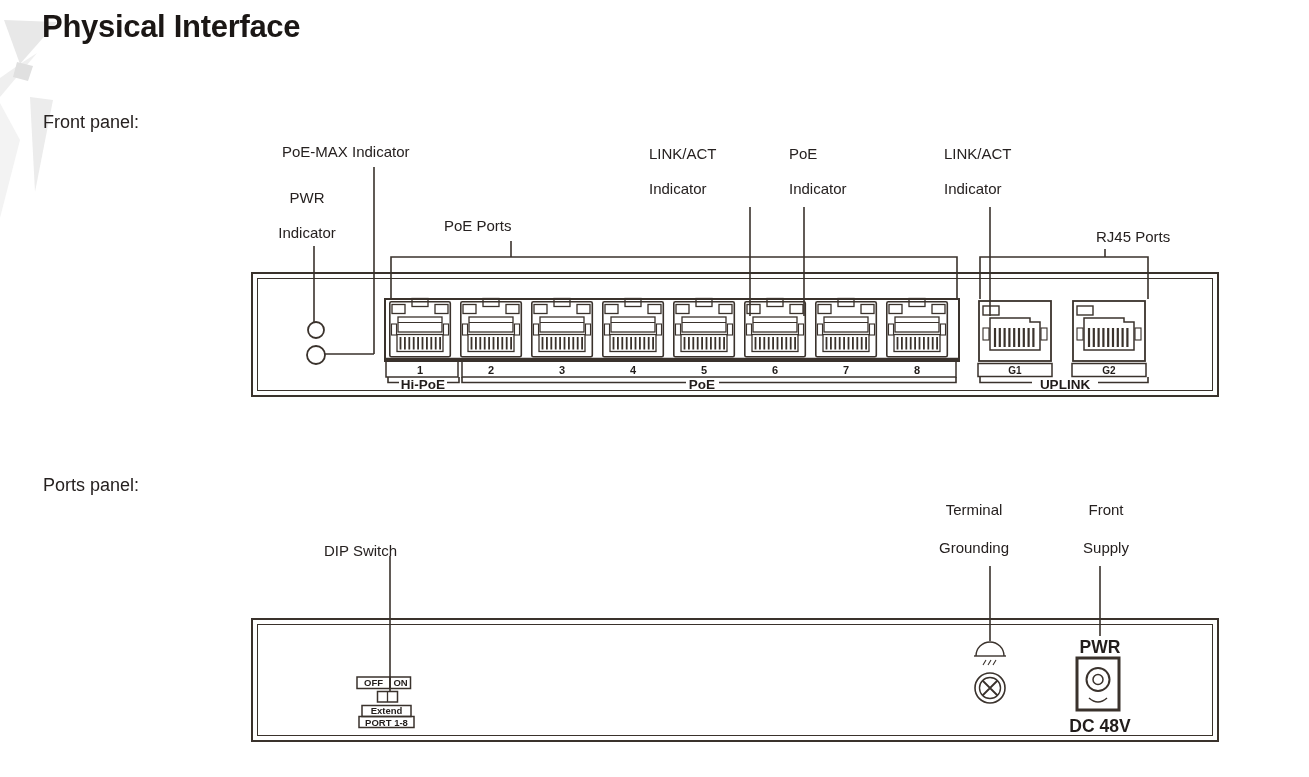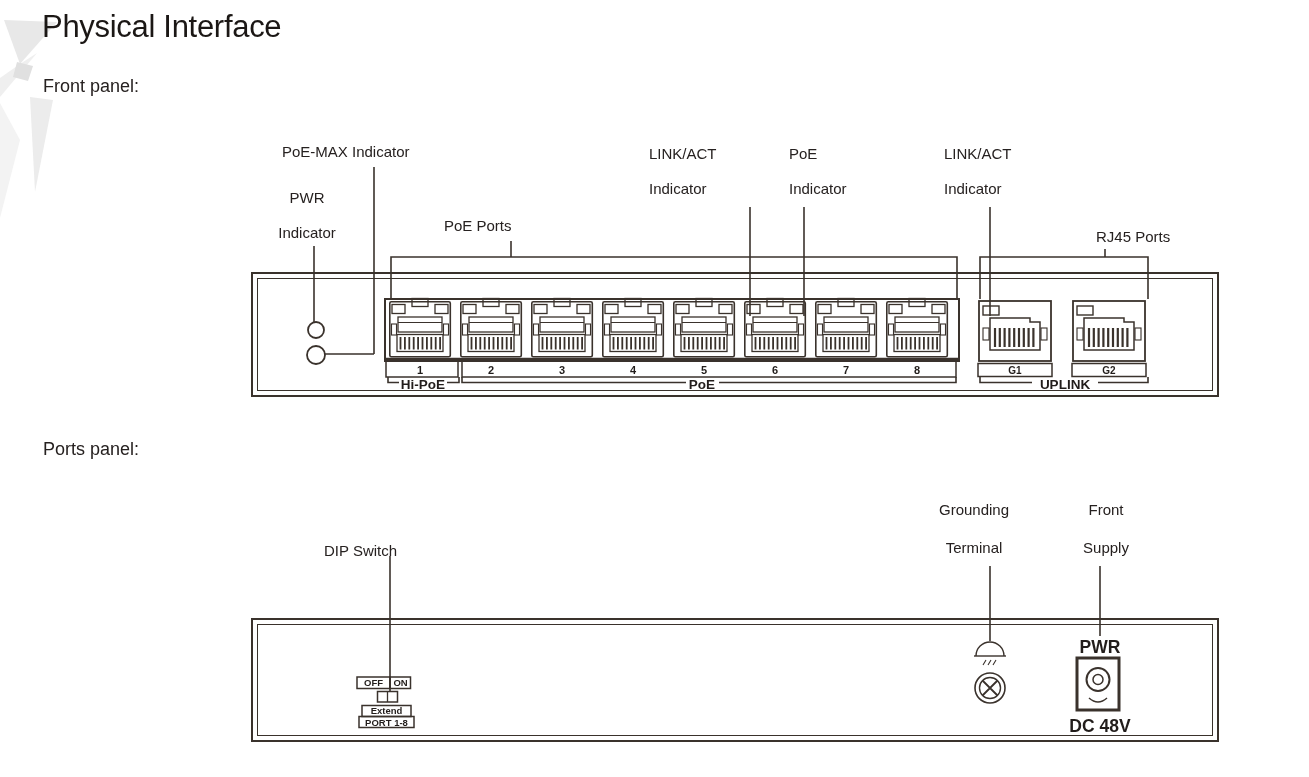--- a/index.html
+++ b/index.html
@@ -4,23 +4,23 @@
 <style>
   html,body{margin:0;padding:0;background:#ffffff;}
   .canvas{
     position:relative;width:1309px;height:777px;background:#ffffff;overflow:hidden;
     font-family:"Liberation Sans",sans-serif;color:#262120;
   }
   .art{position:absolute;left:0;top:0;z-index:1;}
   .wm{position:absolute;left:0;top:0;z-index:0;}
   .title{
     position:absolute;left:42px;top:8px;margin:0;z-index:2;
-    font-size:31px;line-height:38px;font-weight:400;color:#1b1715;letter-spacing:-0.3px;
+    font-size:31px;line-height:38px;font-weight:700;color:#1b1715;letter-spacing:-0.3px;
   }
-  .caption{position:absolute;z-index:2;font-size:18px;line-height:24px;color:#262120;}
+  .caption{position:absolute;z-index:2;font-size:18px;line-height:24px;color:#262120;margin-top:36px;}
   .cap-front{left:43px;top:74px;}
   .cap-back{left:43px;top:437px;}
   .co{position:absolute;z-index:2;font-size:15px;line-height:35px;white-space:nowrap;color:#262120;}
   .co.center{text-align:center;}
   .co-poemax{left:282px;top:134px;}
   .co-pwr{left:245px;top:180px;width:124px;}
   .co-poeports{left:444px;top:208px;}
   .co-linkact1{left:649px;top:136px;}
   .co-poeind{left:789px;top:136px;}
   .co-linkact2{left:944px;top:136px;}
@@ -187,21 +187,21 @@
     <div>Indicator</div>
   </div>
   <div class="co co-linkact2">
     <div>LINK/ACT</div>
     <div>Indicator</div>
   </div>
   <div class="co co-rj45">RJ45 Ports</div>
 
   <div class="co co-dip">DIP Switch</div>
   <div class="co co-ground center">
+    <div>Terminal</div>
     <div>Grounding</div>
-    <div>Terminal</div>
   </div>
   <div class="co co-power center">
     <div>Front</div>
     <div>Supply</div>
   </div>
 
 </div>
 
 </body></html>

